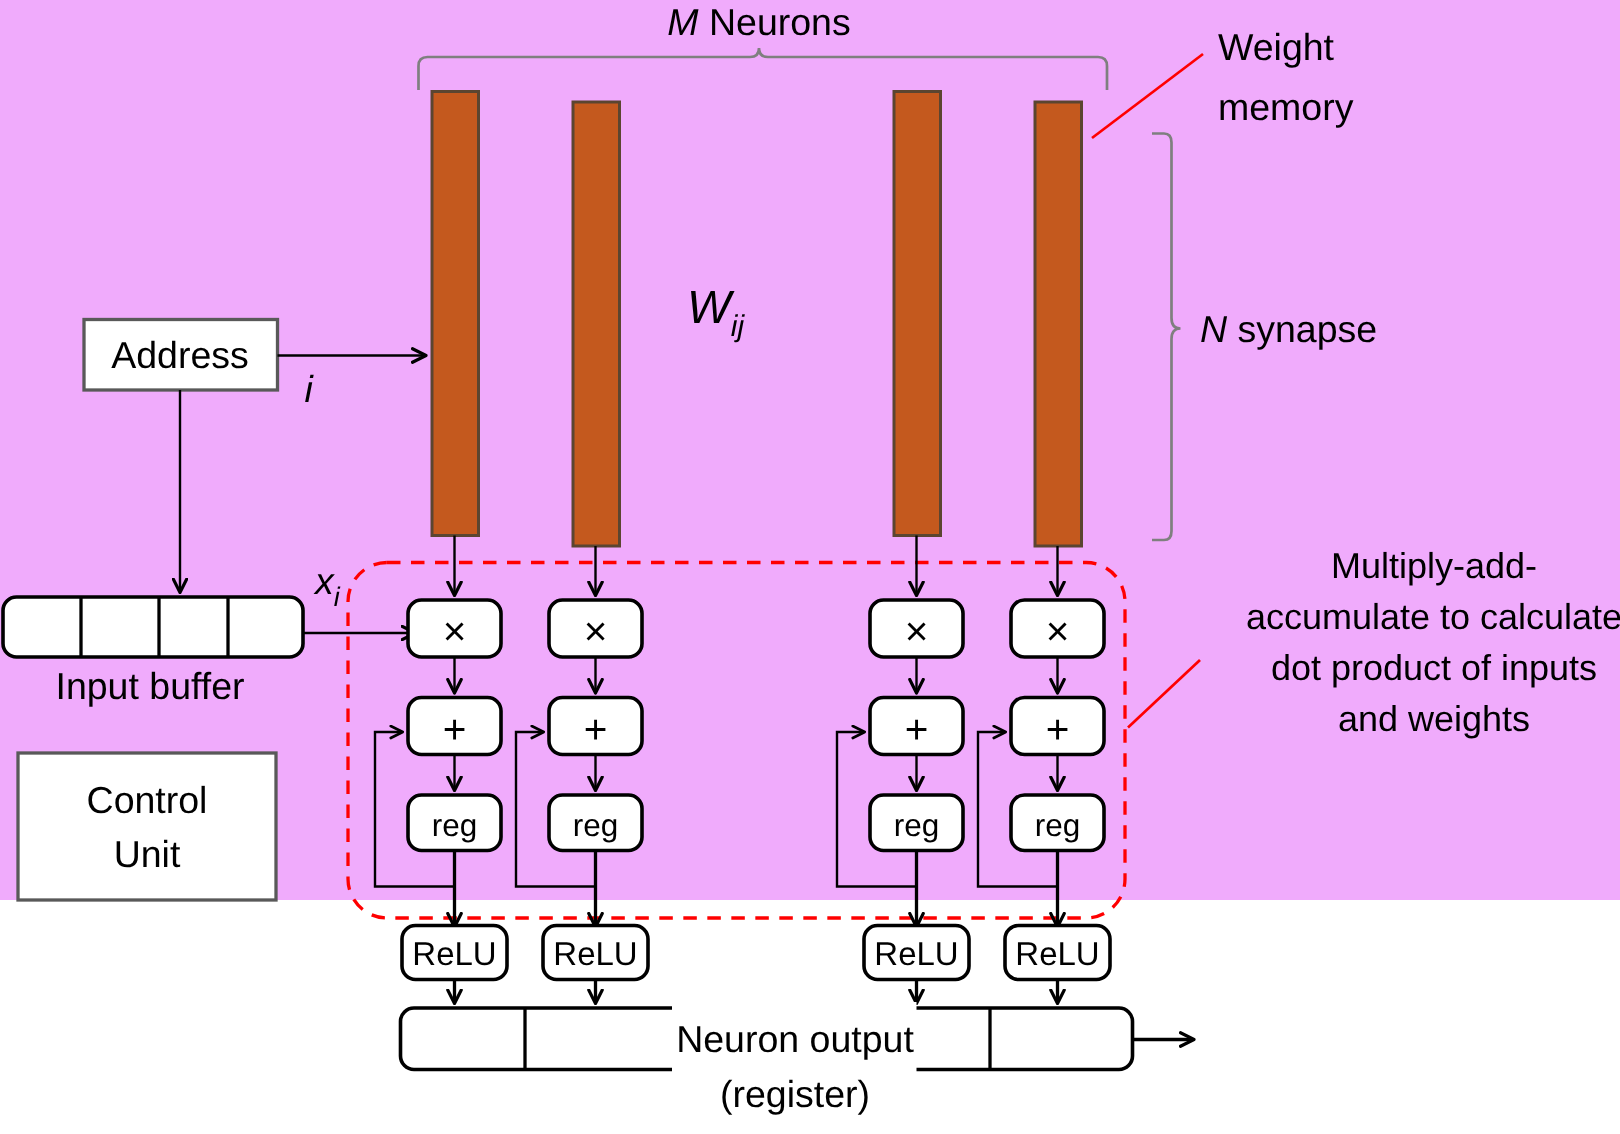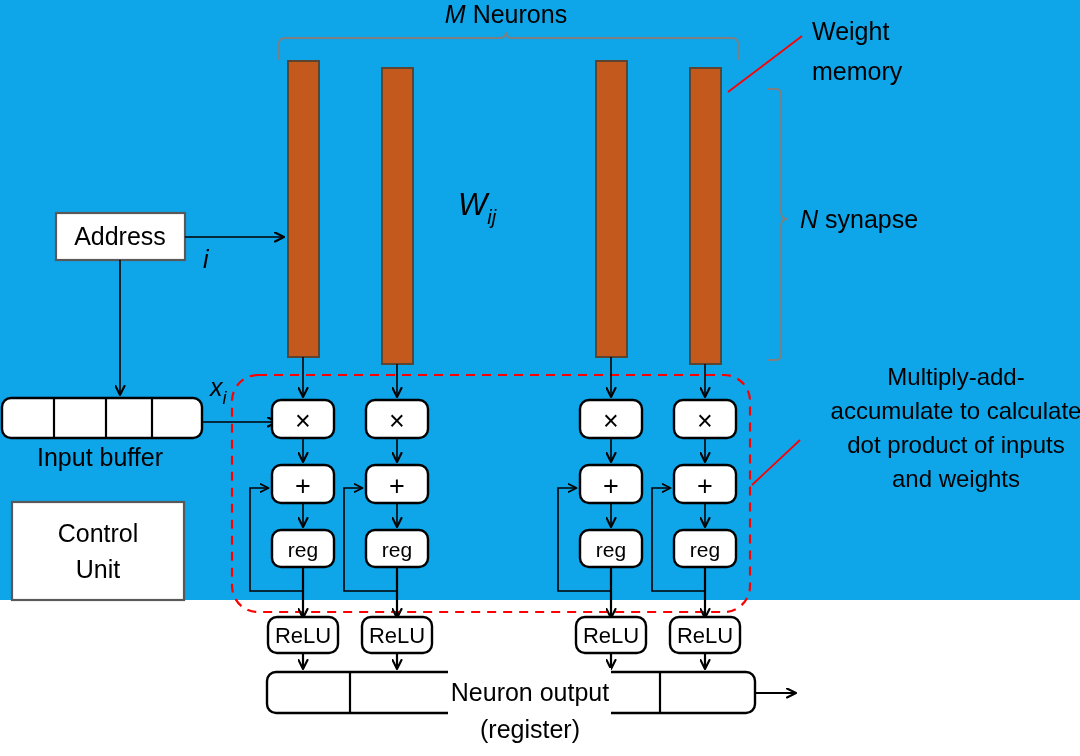--- a/index.html
+++ b/index.html
@@ -1,18 +1,18 @@
 <!DOCTYPE html>
 <html><head>
 <meta charset="utf-8">
 <style>
   html,body{margin:0;padding:0;background:#ffffff;}
   body{width:1080px;height:756px;overflow:hidden;
        font-family:"Liberation Sans","DejaVu Sans",sans-serif;}
-  #stage{position:relative;width:1080px;height:600px;background:#0ea5e9;}
+  #stage{position:relative;width:1080px;height:600px;background:#f0abfc;}
   svg{display:block;}
   text{font-family:"Liberation Sans","DejaVu Sans",sans-serif;fill:#000;}
   .lbl{font-size:25px;}
   .lblsm{font-size:24px;}
   .ital{font-style:italic;}
   .boxtxt{font-size:27px;text-anchor:middle;}
   .relutxt{font-size:22px;text-anchor:middle;}
   .regtxt{font-size:21px;text-anchor:middle;}
   .opline{stroke:#000;stroke-width:2.2;fill:none;}
   .thinline{stroke:#000;stroke-width:1.6;fill:none;}

